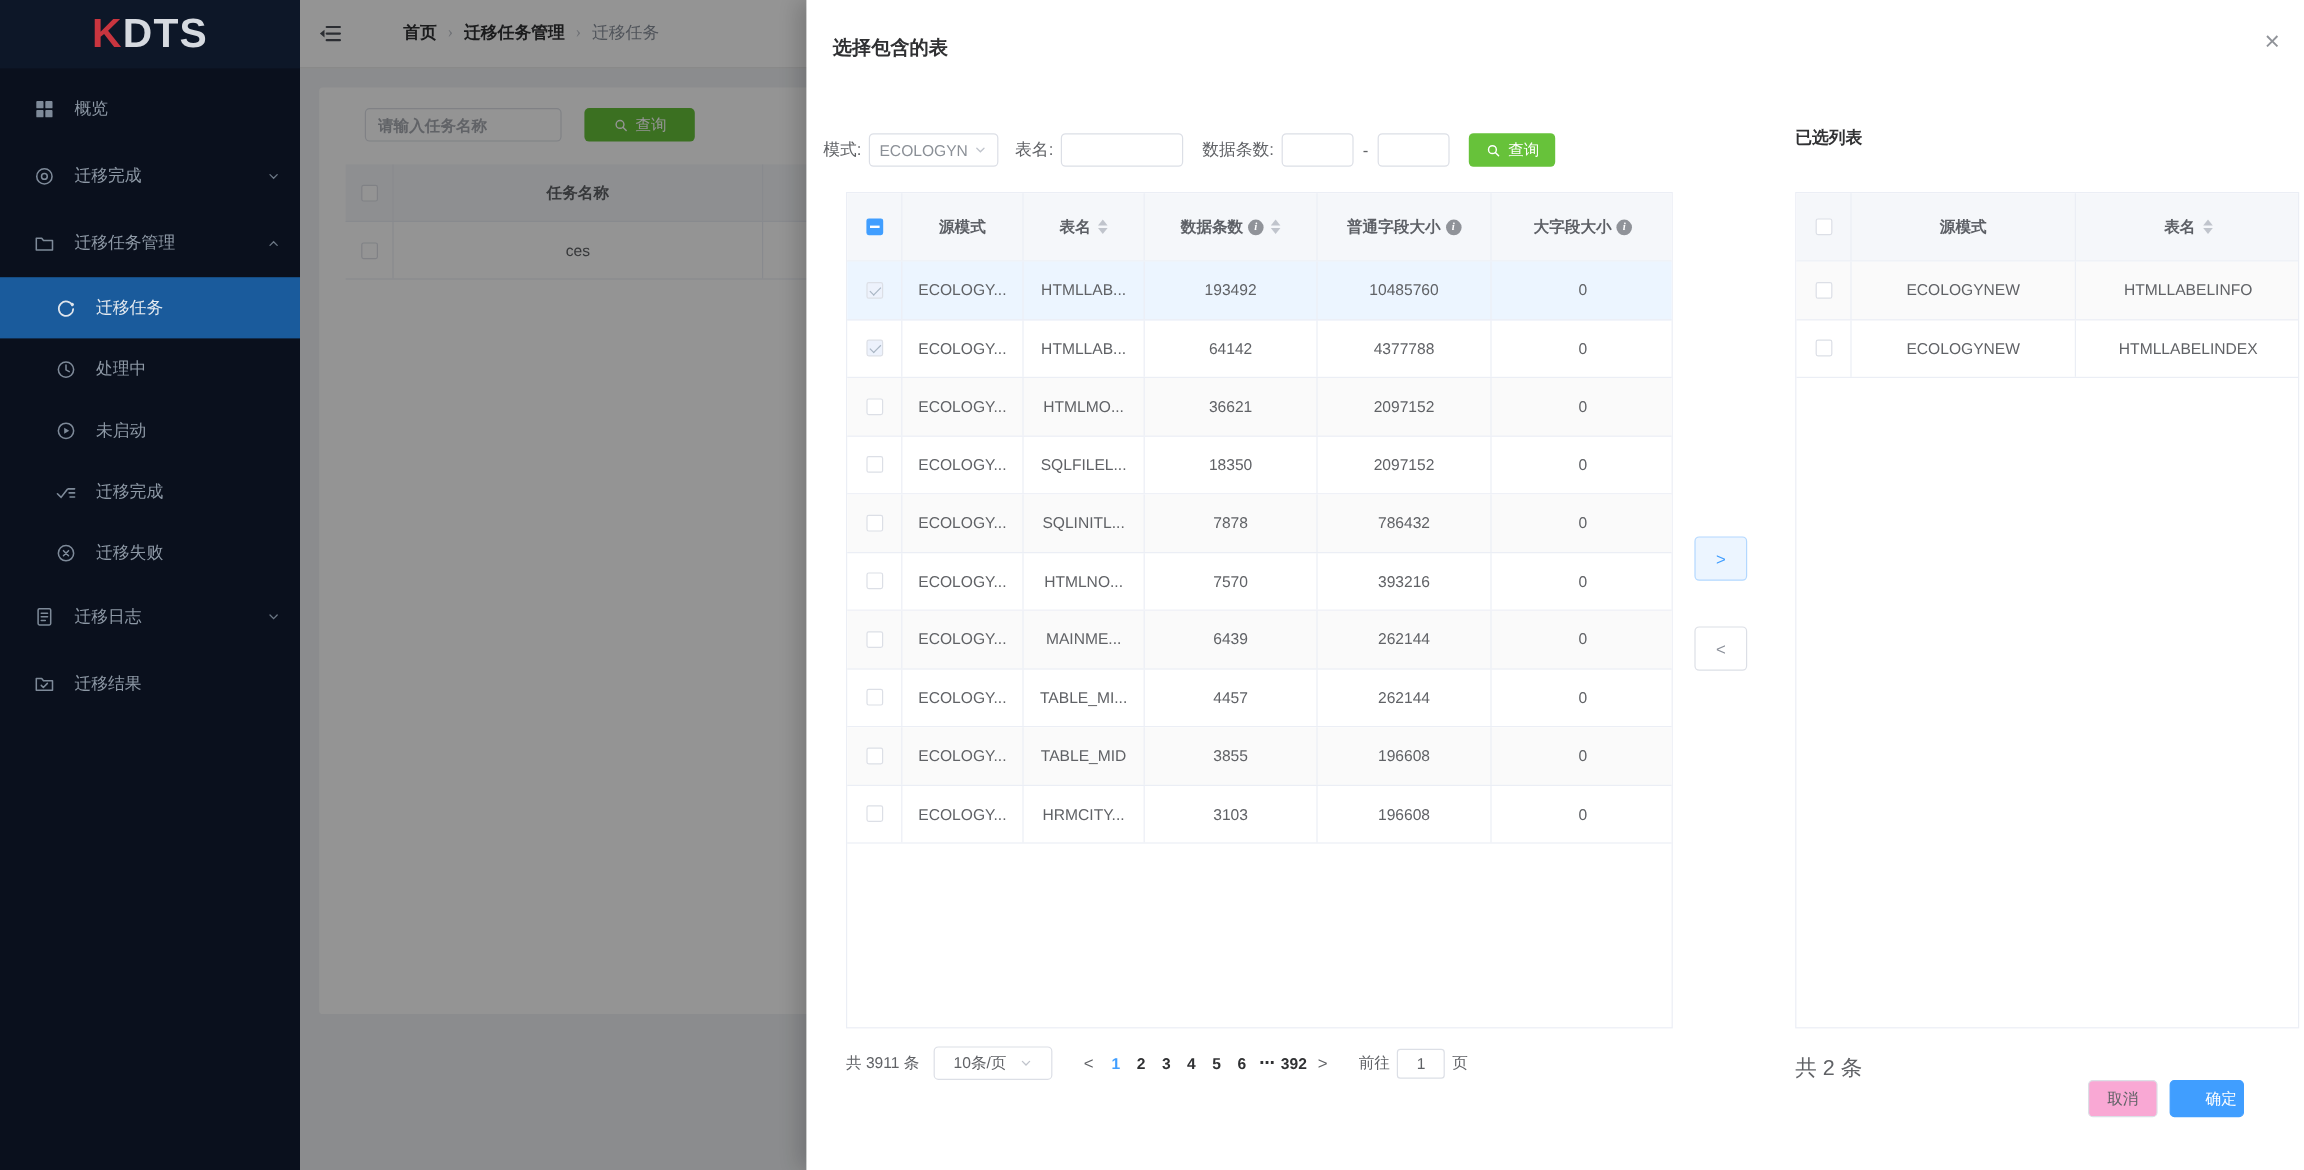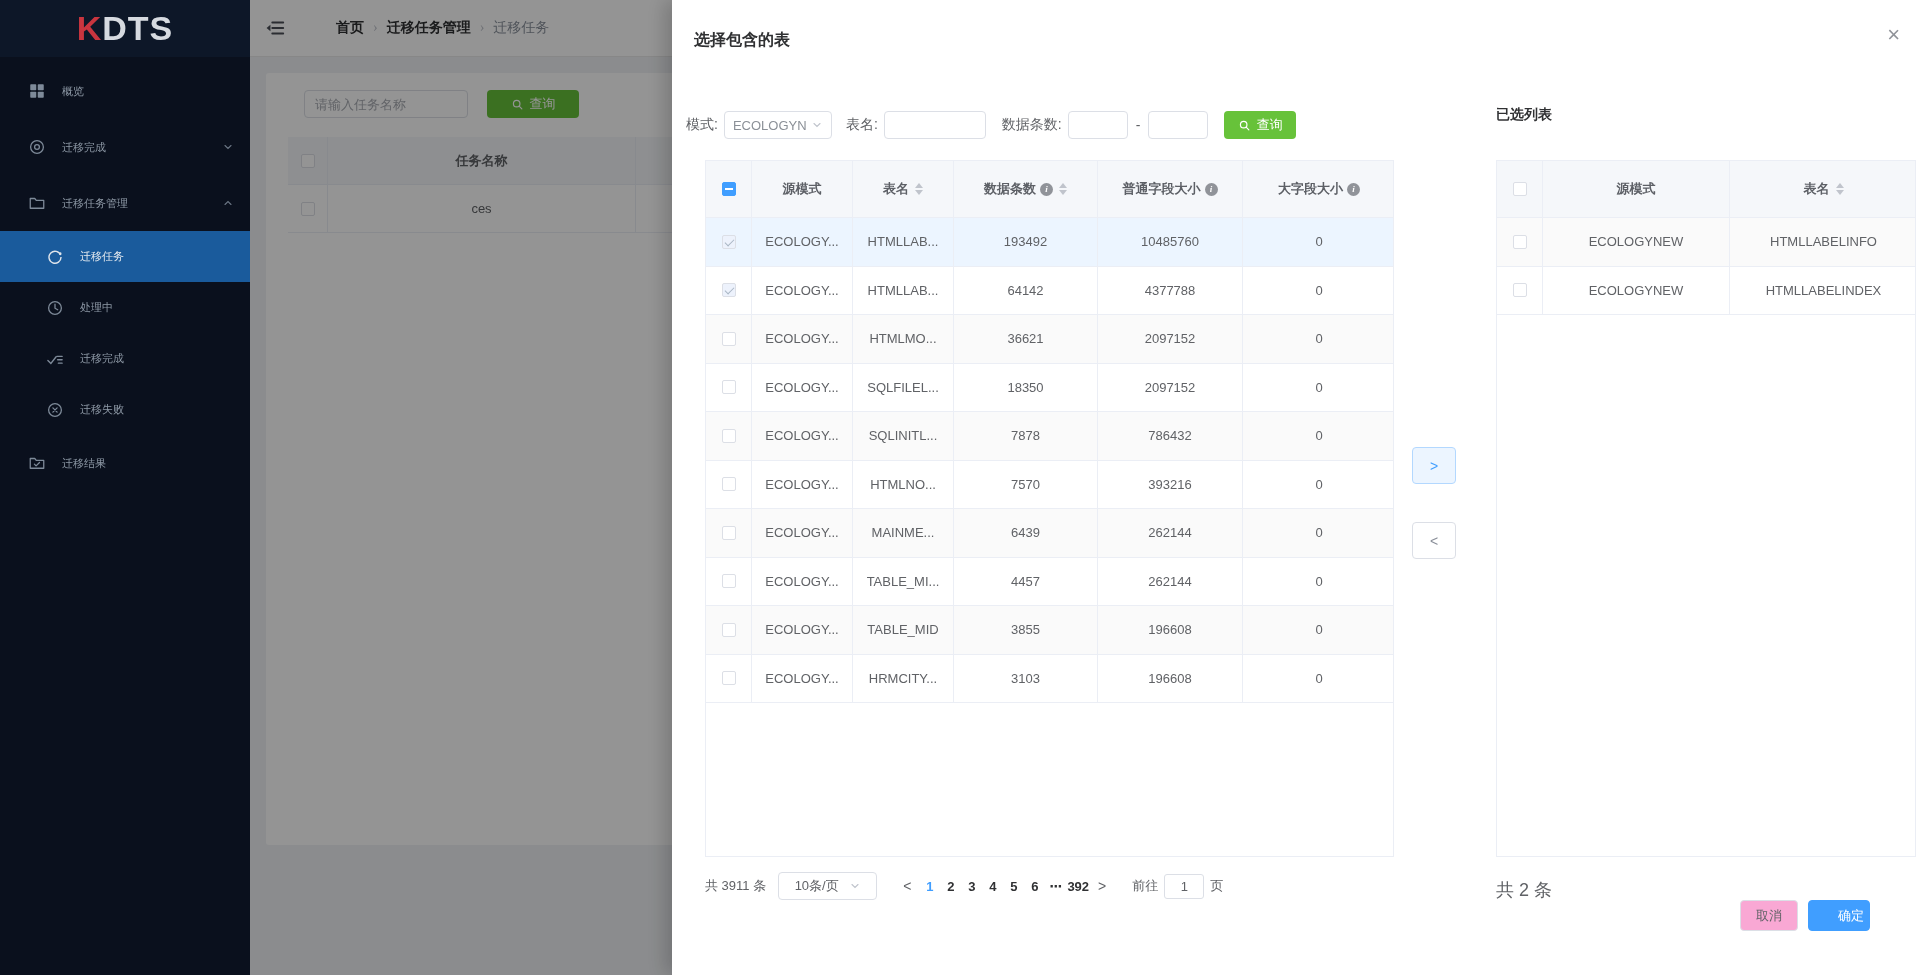--- a/index.html
+++ b/index.html
@@ -6,40 +6,40 @@
   html,body { width:1920px; height:975px; overflow:hidden;
     font-family:"Liberation Sans","DejaVu Sans",sans-serif; background:#f0f2f5; }
 
   
   .sidebar { position:fixed; left:0; top:0; width:250px; height:975px; background:#0a101d; z-index:1; }
   .logo { height:57px; background:#0d1728; display:flex; align-items:center; justify-content:center;
     font-size:34px; font-weight:bold; letter-spacing:1px; }
   .logo .k { color:#c9353f; }
   .logo .rest { color:#d6dae0; }
   .nav-item { height:56px; display:flex; align-items:center; padding:0 16px 0 28px;
-    color:#8e99a6; font-size:11px; cursor:pointer; position:relative; }
+    color:#8e99a6; font-size:14px; cursor:pointer; position:relative; }
   .nav-item.sub { height:51px; padding-left:46px; }
   .nav-item .ico { width:18px; height:18px; margin-right:16px; flex:0 0 18px; color:#7e8a99; }
   .nav-item .chev { margin-left:auto; width:12px; height:12px; color:#6b7684; }
   .nav-item.active { background:#1a5b9c; color:#e6ebf0; }
   .nav-item.active .ico { color:#dfe5ec; }
   .nav-first { margin-top:6px; }
 
   
   .main { position:absolute; left:250px; top:0; right:0; bottom:0; background:#f0f2f5; }
   .topbar { position:absolute; left:0; right:0; top:0; height:57px; background:#fff; border-bottom:1px solid #e8e8e8;
     display:flex; align-items:center; }
   .hamburger { margin-left:14px; width:22px; height:22px; color:#4a4f57; cursor:pointer; }
   .crumbs { margin-left:50px; font-size:14px; display:flex; align-items:center; gap:9px;font-family:Liberation Serif, serif; }
   .crumb-b { color:#303133; font-weight:bold; cursor:pointer; }
   .crumb-sep { color:#c0c4cc; }
   .crumb-last { color:#8a919c; }
   .card { position:absolute; left:16px; top:73px; width:1200px; height:772px; background:#fff; border-radius:3px; }
   .card .srch { position:absolute; left:38px; top:17px; width:164px; height:28px; border:1px solid #dcdfe6;
-    border-radius:4px; padding:0 10px; font-size:13px; color:#606266; outline:none; }
+    border-radius:4px; padding:0 10px; font-size:13px; color:#606266; outline:none;font-weight:bold; }
   .card .srch::placeholder { color:#a8abb2; }
   .btn-green { height:28px; background:#67c23a; color:#fff; border:none; border-radius:4px;
     font-size:13px; display:inline-flex; align-items:center; justify-content:center; gap:6px; cursor:pointer; }
   .card .btn-green { position:absolute; left:221px; top:17px; width:92px; }
   .bg-table { position:absolute; left:22px; top:64px; width:900px; }
   .bg-thead, .bg-trow { display:grid; grid-template-columns:40px 308px 1fr; height:48px; align-items:center; }
   .bg-thead { background:#f5f7fa; border-bottom:1px solid #ebeef5; font-weight:bold; color:#606266; font-size:13px; }
   .bg-trow { border-bottom:1px solid #ebeef5; color:#606266; font-size:13px; }
   .bg-cell { height:100%; display:flex; align-items:center; justify-content:center;
     border-right:1px solid #ebeef5; }
@@ -270,34 +270,55 @@
     <span class="ico">
         <svg class="icon">
           <use href="#i-clock"></use>
         </svg>
       </span>
     <span>处理中</span>
   </div>
   <div class="nav-item sub">
     <span class="ico">
         <svg class="icon">
+          <use href="#i-play"></use>
+        </svg>
+      </span>
+    <span>未启动</span>
+  </div>
+  <div class="nav-item sub">
+    <span class="ico">
+        <svg class="icon">
           <use href="#i-done"></use>
         </svg>
       </span>
     <span>迁移完成</span>
   </div>
   <div class="nav-item sub">
     <span class="ico">
         <svg class="icon">
           <use href="#i-fail"></use>
         </svg>
       </span>
     <span>迁移失败</span>
   </div>
 
+  <div class="nav-item">
+    <span class="ico">
+        <svg class="icon">
+          <use href="#i-doc"></use>
+        </svg>
+      </span>
+    <span>迁移日志</span>
+    <span class="chev">
+        <svg class="icon">
+          <use href="#i-chev-down"></use>
+        </svg>
+      </span>
+  </div>
   <div class="nav-item">
     <span class="ico">
         <svg class="icon">
           <use href="#i-folder-check"></use>
         </svg>
       </span>
     <span>迁移结果</span>
   </div>
 </aside>
 

